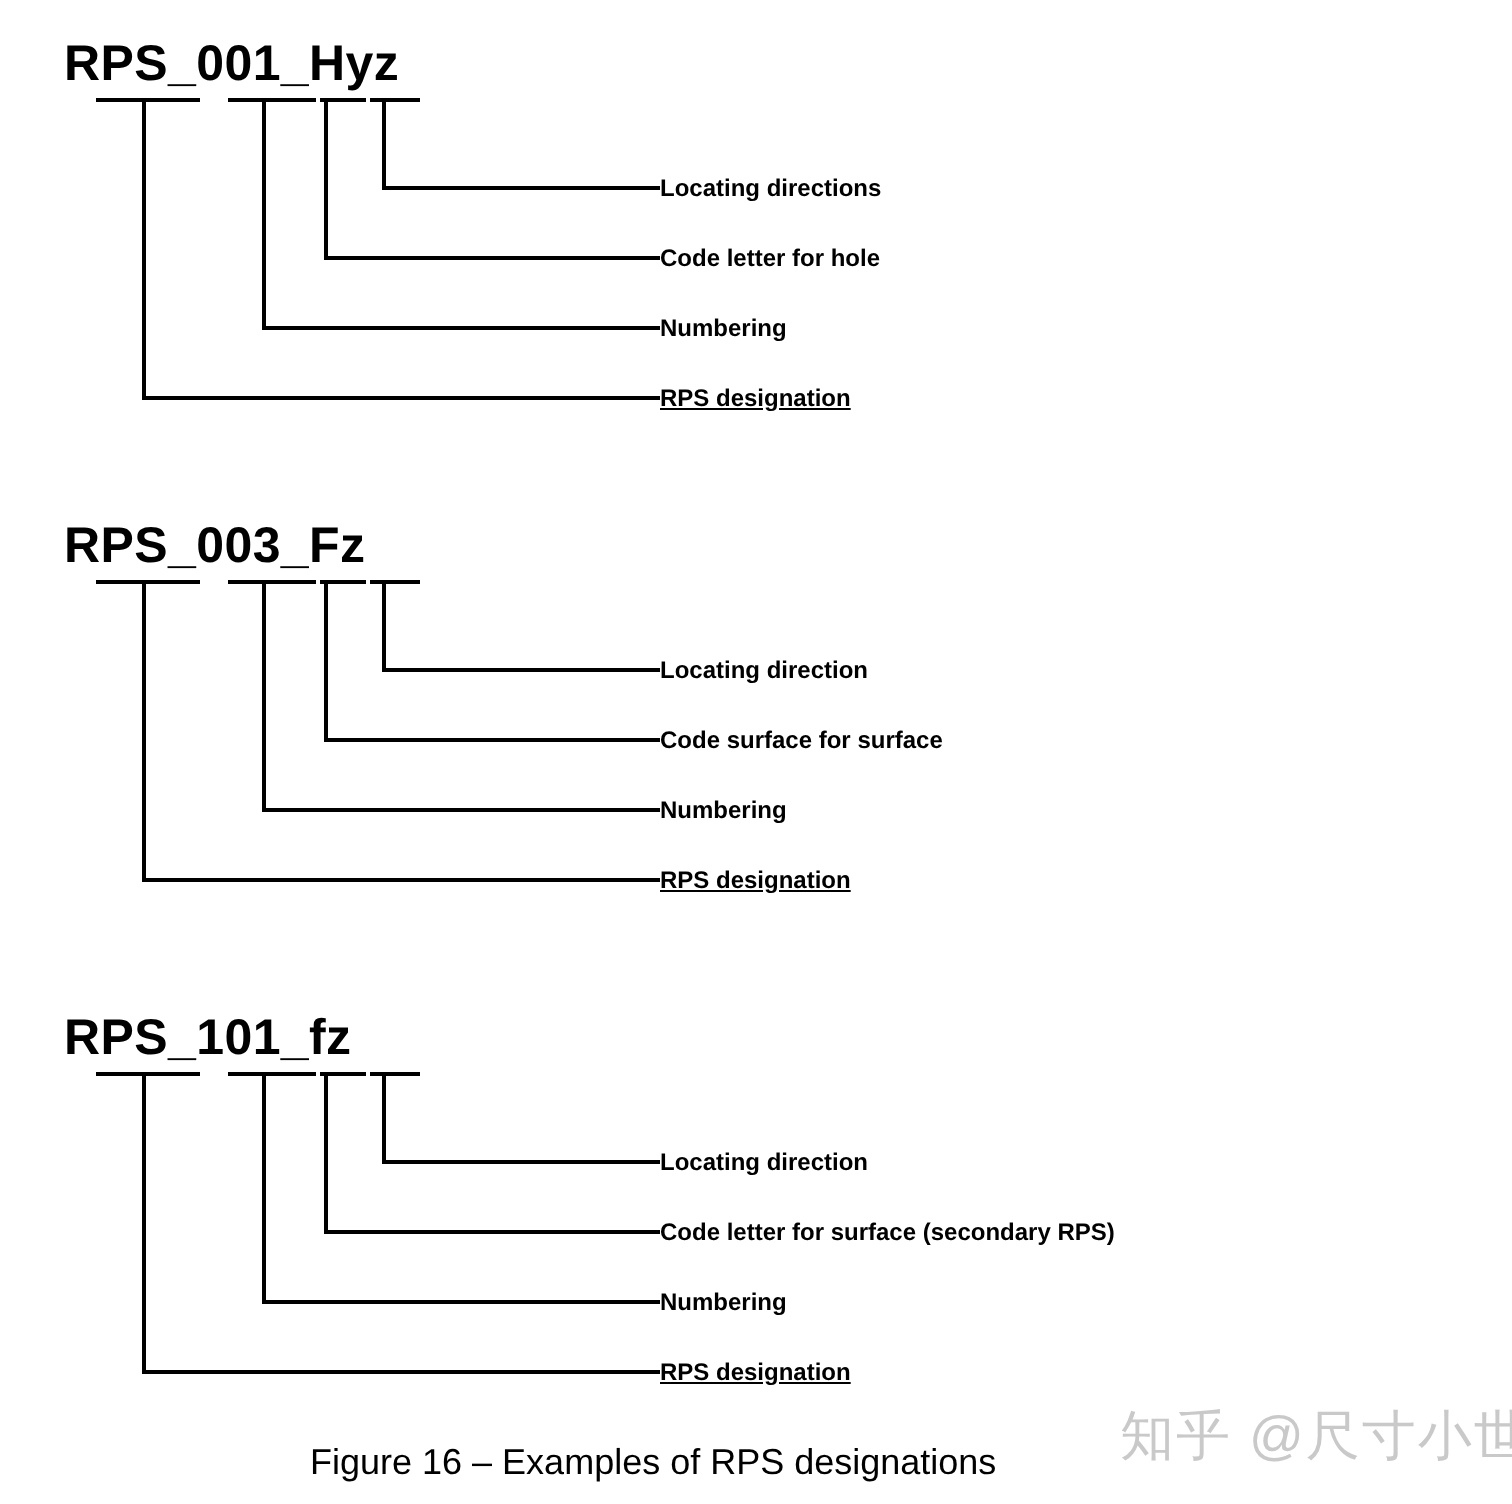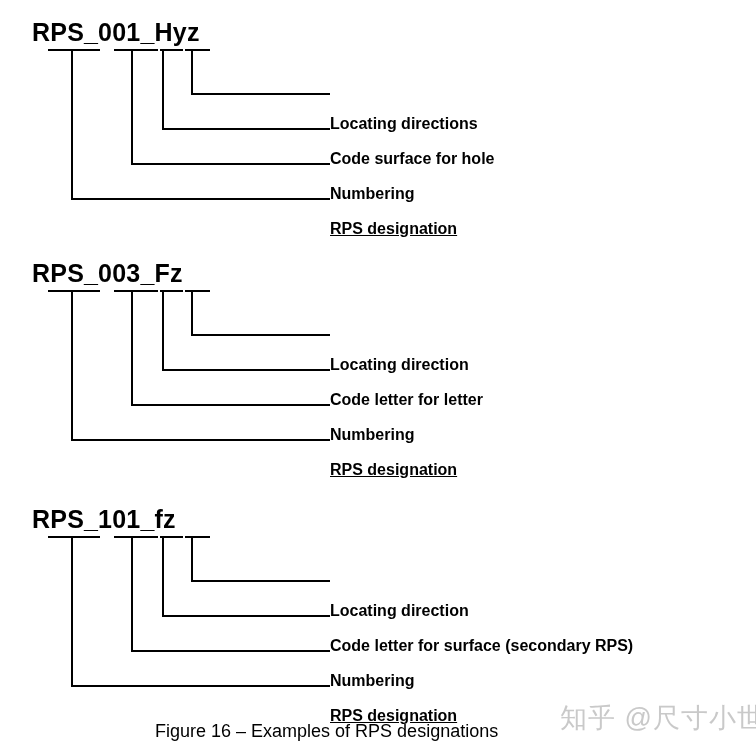--- a/index.html
+++ b/index.html
@@ -35,25 +35,24 @@
     line-height: 28px;
   }
   .leader-svg {
     position: absolute;
     left: 0;
     top: 0;
   }
   .label {
     position: absolute;
     left: 330px;
-    font-size: 16px;
+    font-size: 12px;
     font-weight: bold;
     white-space: nowrap;
     line-height: 20px;
-    margin-top: 30px;
   }
   .label.row0 { top: 66px; }
   .label.row1 { top: 101px; }
   .label.row2 { top: 136px; }
   .label.row3 { top: 171px; text-decoration: underline; }
 
   .caption {
     position: absolute;
     left: 155px;
     top: 718px;
@@ -93,41 +92,41 @@
         <path d="M192,32 L192,76 L330,76"></path>
 
         <path d="M163,32 L163,111 L330,111"></path>
 
         <path d="M132,32 L132,146 L330,146"></path>
 
         <path d="M72,32 L72,181 L330,181"></path>
       </g>
     </svg>
     <div class="label row0">Locating directions</div>
-    <div class="label row1">Code surface for hole</div>
+    <div class="label row1">Code letter for hole</div>
     <div class="label row2">Numbering</div>
     <div class="label row3">RPS designation</div>
   </div>
 
   <div class="block" style="top:259px;">
     <div class="designation">RPS_003_Fz</div>
     <svg class="leader-svg" width="756" height="200" viewBox="0 0 756 200">
       <g stroke="#000000" stroke-width="2.4" fill="none" shape-rendering="crispEdges">
         <path d="M48,32 L100,32"></path>
         <path d="M114,32 L158,32"></path>
         <path d="M160,32 L183,32"></path>
         <path d="M185,32 L210,32"></path>
         <path d="M192,32 L192,76 L330,76"></path>
         <path d="M163,32 L163,111 L330,111"></path>
         <path d="M132,32 L132,146 L330,146"></path>
         <path d="M72,32 L72,181 L330,181"></path>
       </g>
     </svg>
     <div class="label row0">Locating direction</div>
-    <div class="label row1">Code letter for letter</div>
+    <div class="label row1">Code surface for surface</div>
     <div class="label row2">Numbering</div>
     <div class="label row3">RPS designation</div>
   </div>
 
   <div class="block" style="top:505px;">
     <div class="designation">RPS_101_fz</div>
     <svg class="leader-svg" width="756" height="200" viewBox="0 0 756 200">
       <g stroke="#000000" stroke-width="2.4" fill="none" shape-rendering="crispEdges">
         <path d="M48,32 L100,32"></path>
         <path d="M114,32 L158,32"></path>

